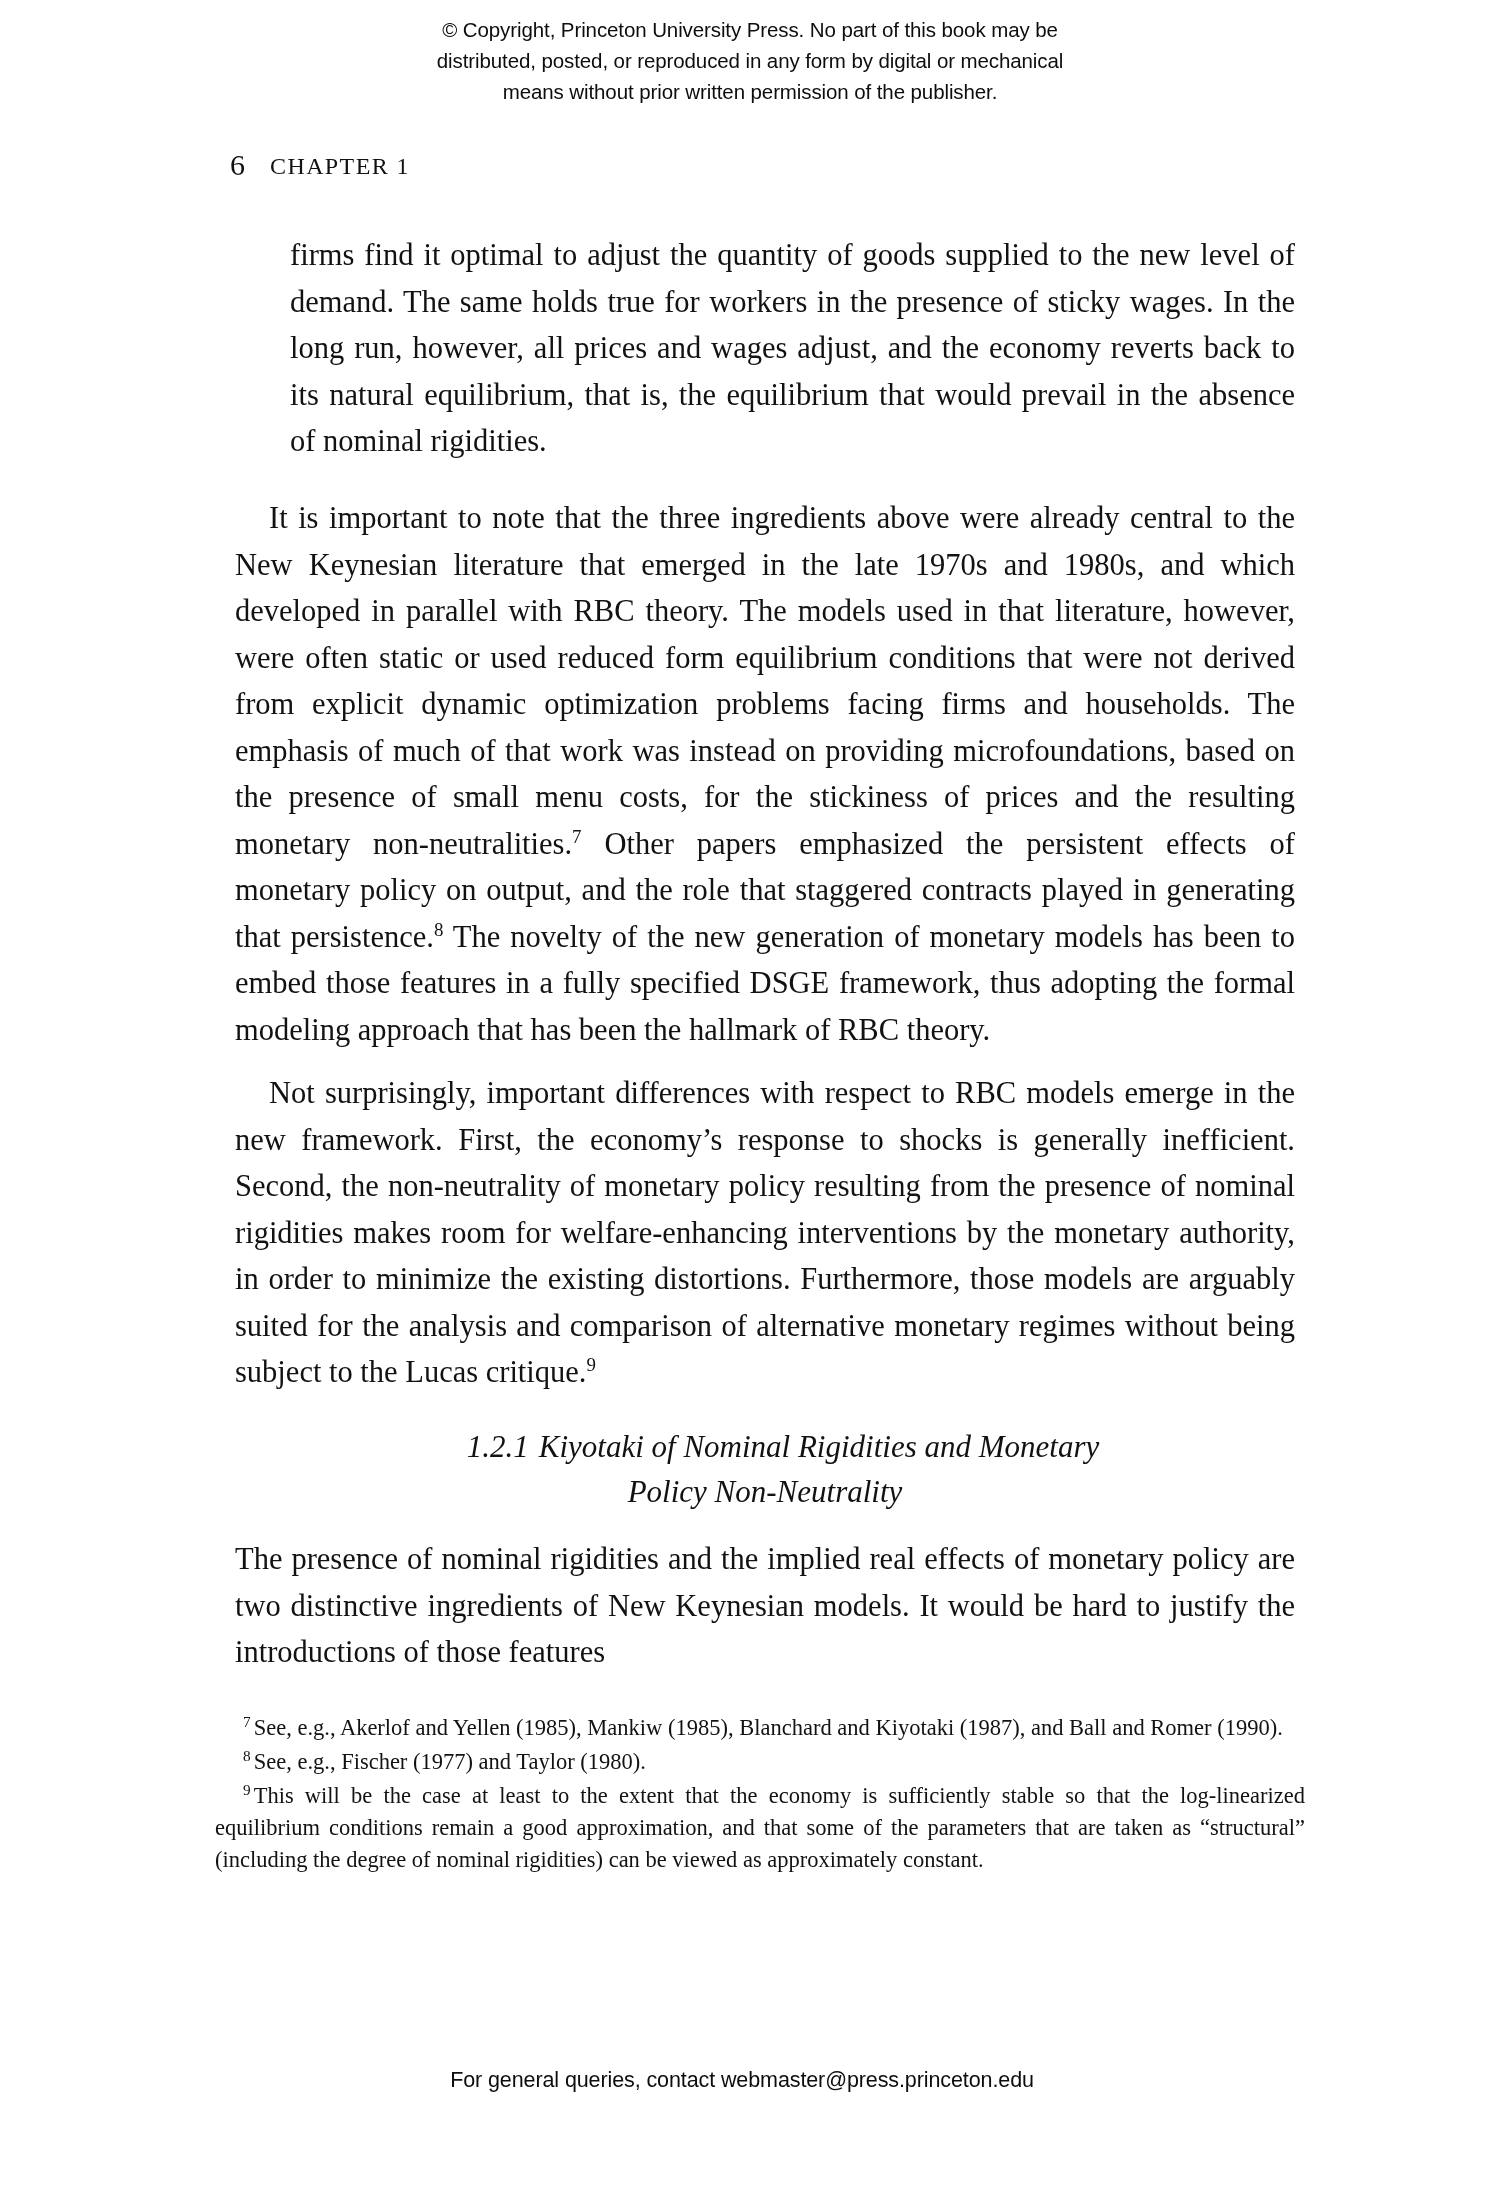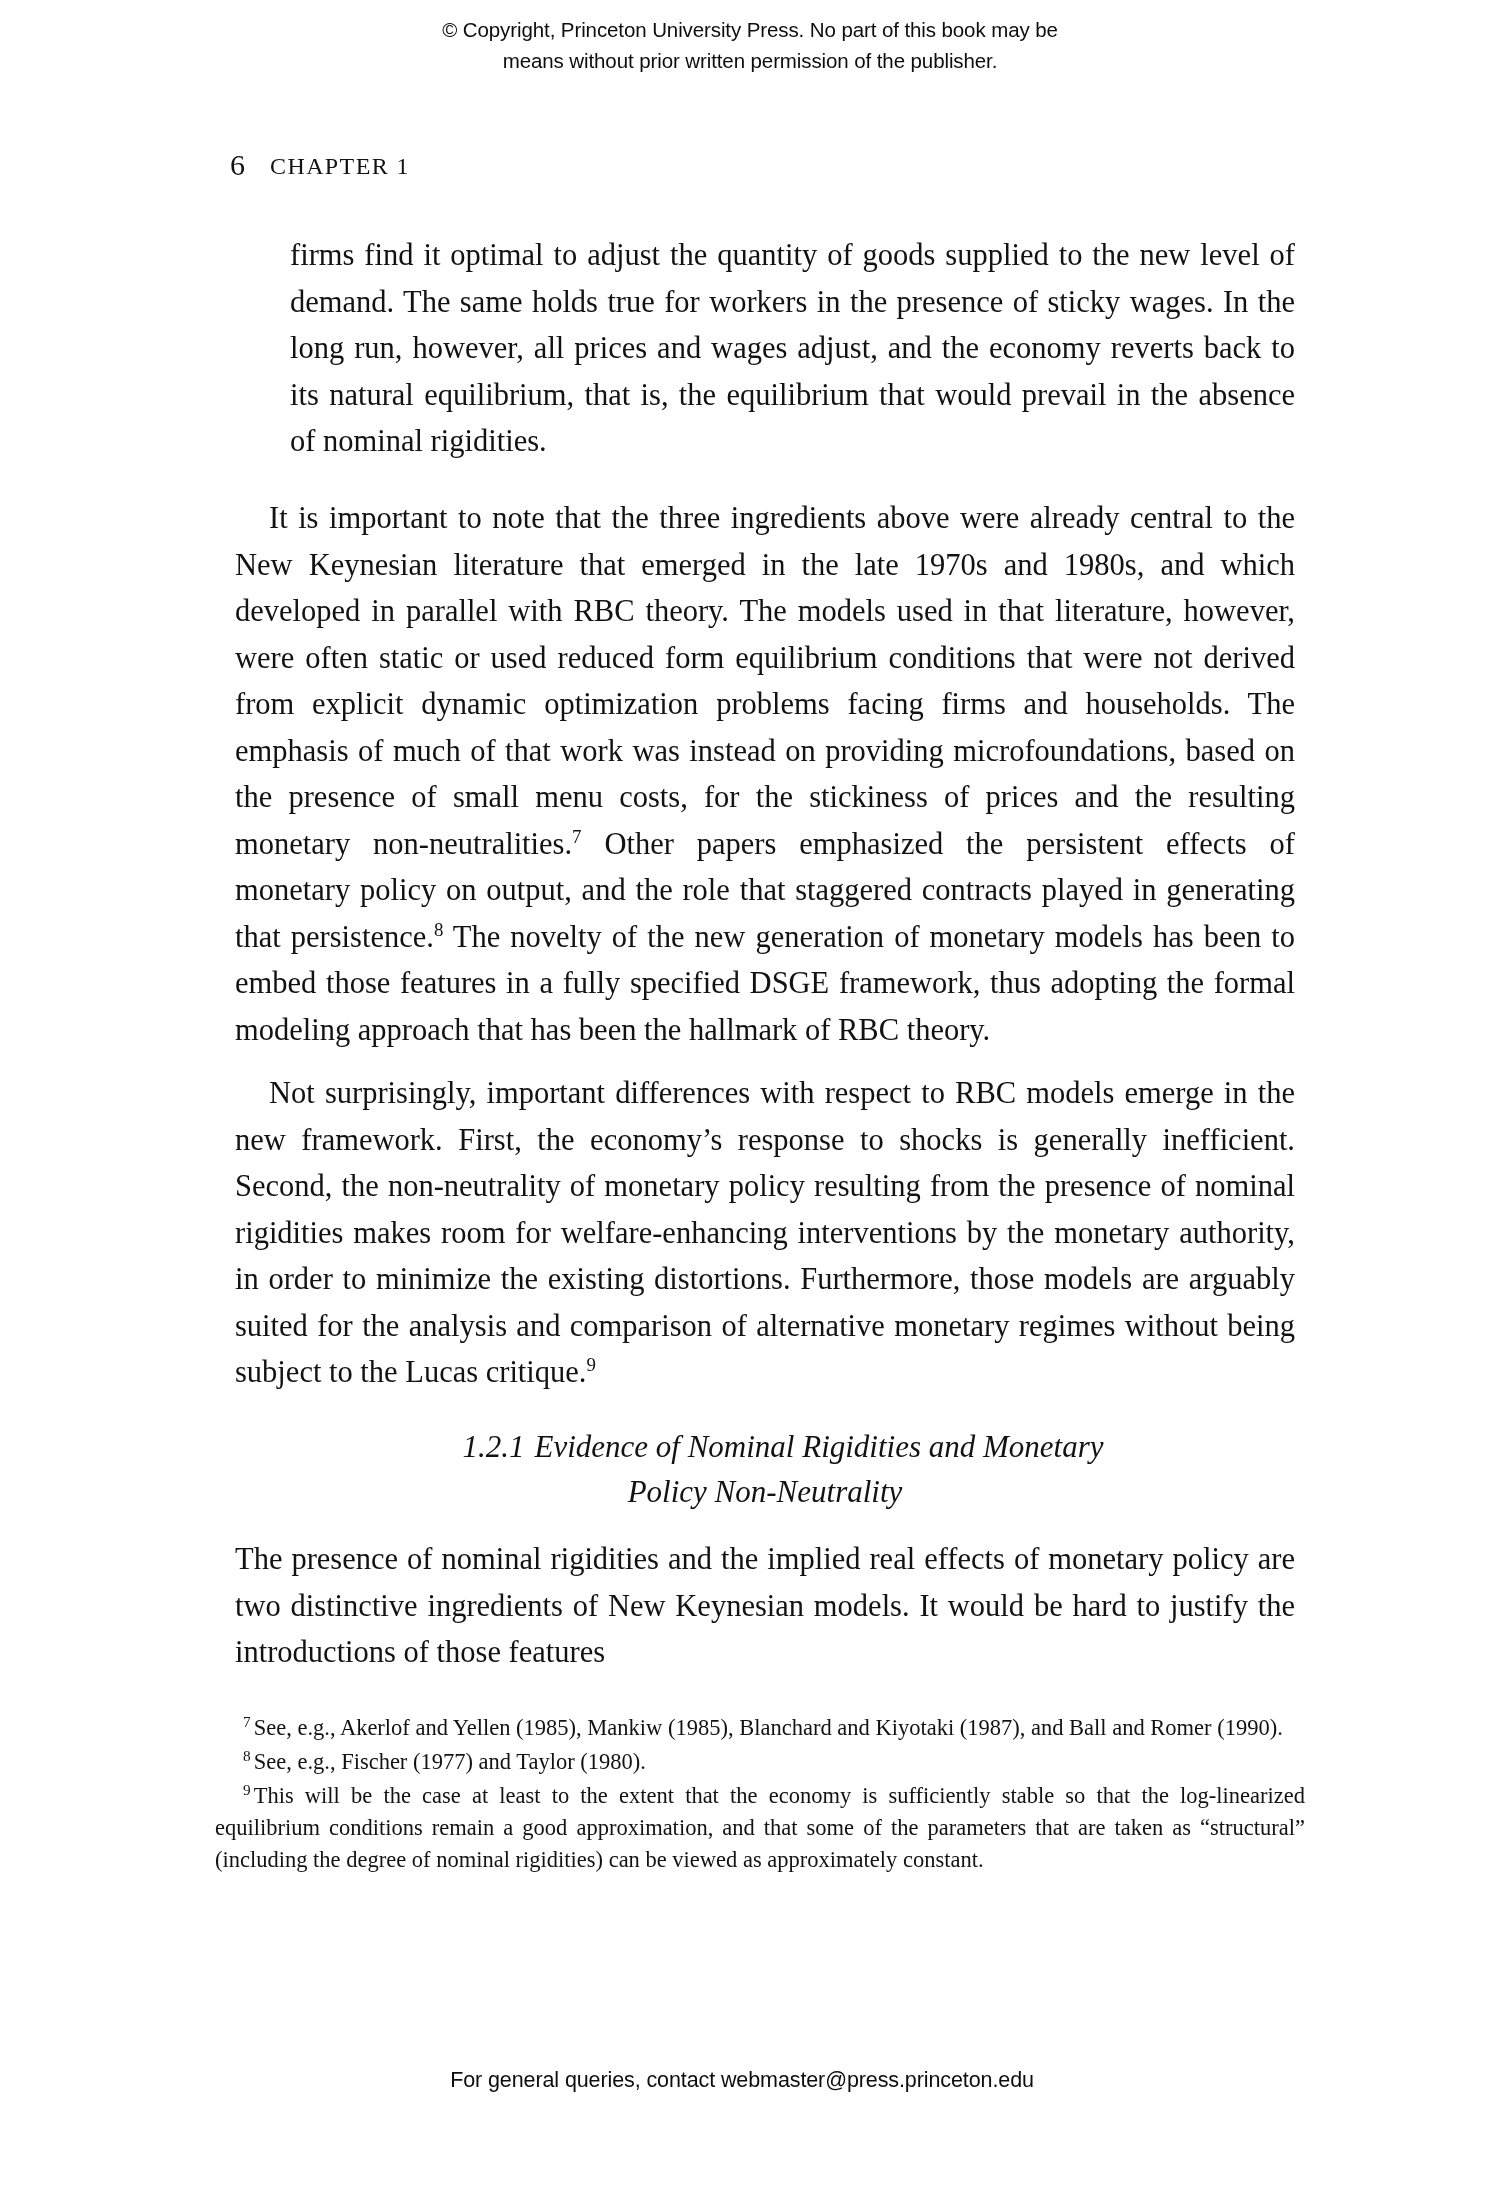--- a/index.html
+++ b/index.html
@@ -157,40 +157,41 @@
     color: #0d0d0d;
   }
 </style>
 </head>
 <body>
 
 <div class="page">
 
   <div class="copyright">
     <div>© Copyright, Princeton University Press. No part of this book may be</div>
+    <div>distributed, posted, or reproduced in any form by digital or mechanical</div>
     <div>means without prior written permission of the publisher.</div>
   </div>
 
   <div class="running-head">
     <span class="folio">6</span>
     <span class="chapter-label">CHAPTER 1</span>
   </div>
 
   <div class="inset-para">
     <p>firms find it optimal to adjust the quantity of goods supplied to the new level of demand. The same holds true for workers in the presence of sticky wages. In the long run, however, all prices and wages adjust, and the economy reverts back to its natural equilibrium, that is, the equilibrium that would prevail in the absence of nominal rigidities.</p>
   </div>
 
   <div class="flow">
     <p class="para indent-first"><span>It is important to note that the three ingredients above were already central to the New Keynesian literature that emerged in the late 1970s and 1980s, and which developed in parallel with RBC theory. The models used in that literature, however, were often static or used reduced form equilibrium conditions that were not derived from explicit dynamic optimization problems facing firms and households. The emphasis of much of that work was instead on providing microfoundations, based on the presence of small menu costs, for the stickiness of prices and the resulting monetary non-neutralities.</span><sup class="fn">7</sup><span> Other papers emphasized the persistent effects of monetary policy on output, and the role that staggered contracts played in generating that persistence.</span><sup class="fn">8</sup><span> The novelty of the new generation of monetary models has been to embed those features in a fully specified DSGE framework, thus adopting the formal modeling approach that has been the hallmark of RBC theory.</span></p>
 
     <p class="para indent-first"><span>Not surprisingly, important differences with respect to RBC models emerge in the new framework. First, the economy’s response to shocks is generally inefficient. Second, the non-neutrality of monetary policy resulting from the presence of nominal rigidities makes room for welfare-enhancing interventions by the monetary authority, in order to minimize the existing distortions. Furthermore, those models are arguably suited for the analysis and comparison of alternative monetary regimes without being subject to the Lucas critique.</span><sup class="fn">9</sup></p>
   </div>
 
   <div class="section-heading">
-    <div><span class="num">1.2.1</span><span>Evidence of Nominal Rigidities and Monetary</span></div>
+    <div><span class="num">1.2.1</span><span>Kiyotaki of Nominal Rigidities and Monetary</span></div>
     <div>Policy Non-Neutrality</div>
   </div>
 
   <div class="after-heading">
     <p class="para">The presence of nominal rigidities and the implied real effects of monetary policy are two distinctive ingredients of New Keynesian models. It would be hard to justify the introductions of those features</p>
   </div>
 
   <div class="footnotes">
     <p class="footnote"><sup>7</sup><span>See, e.g., Akerlof and Yellen (1985), Mankiw (1985), Blanchard and Kiyotaki (1987), and Ball and Romer (1990).</span></p>
     <p class="footnote"><sup>8</sup><span>See, e.g., Fischer (1977) and Taylor (1980).</span></p>

